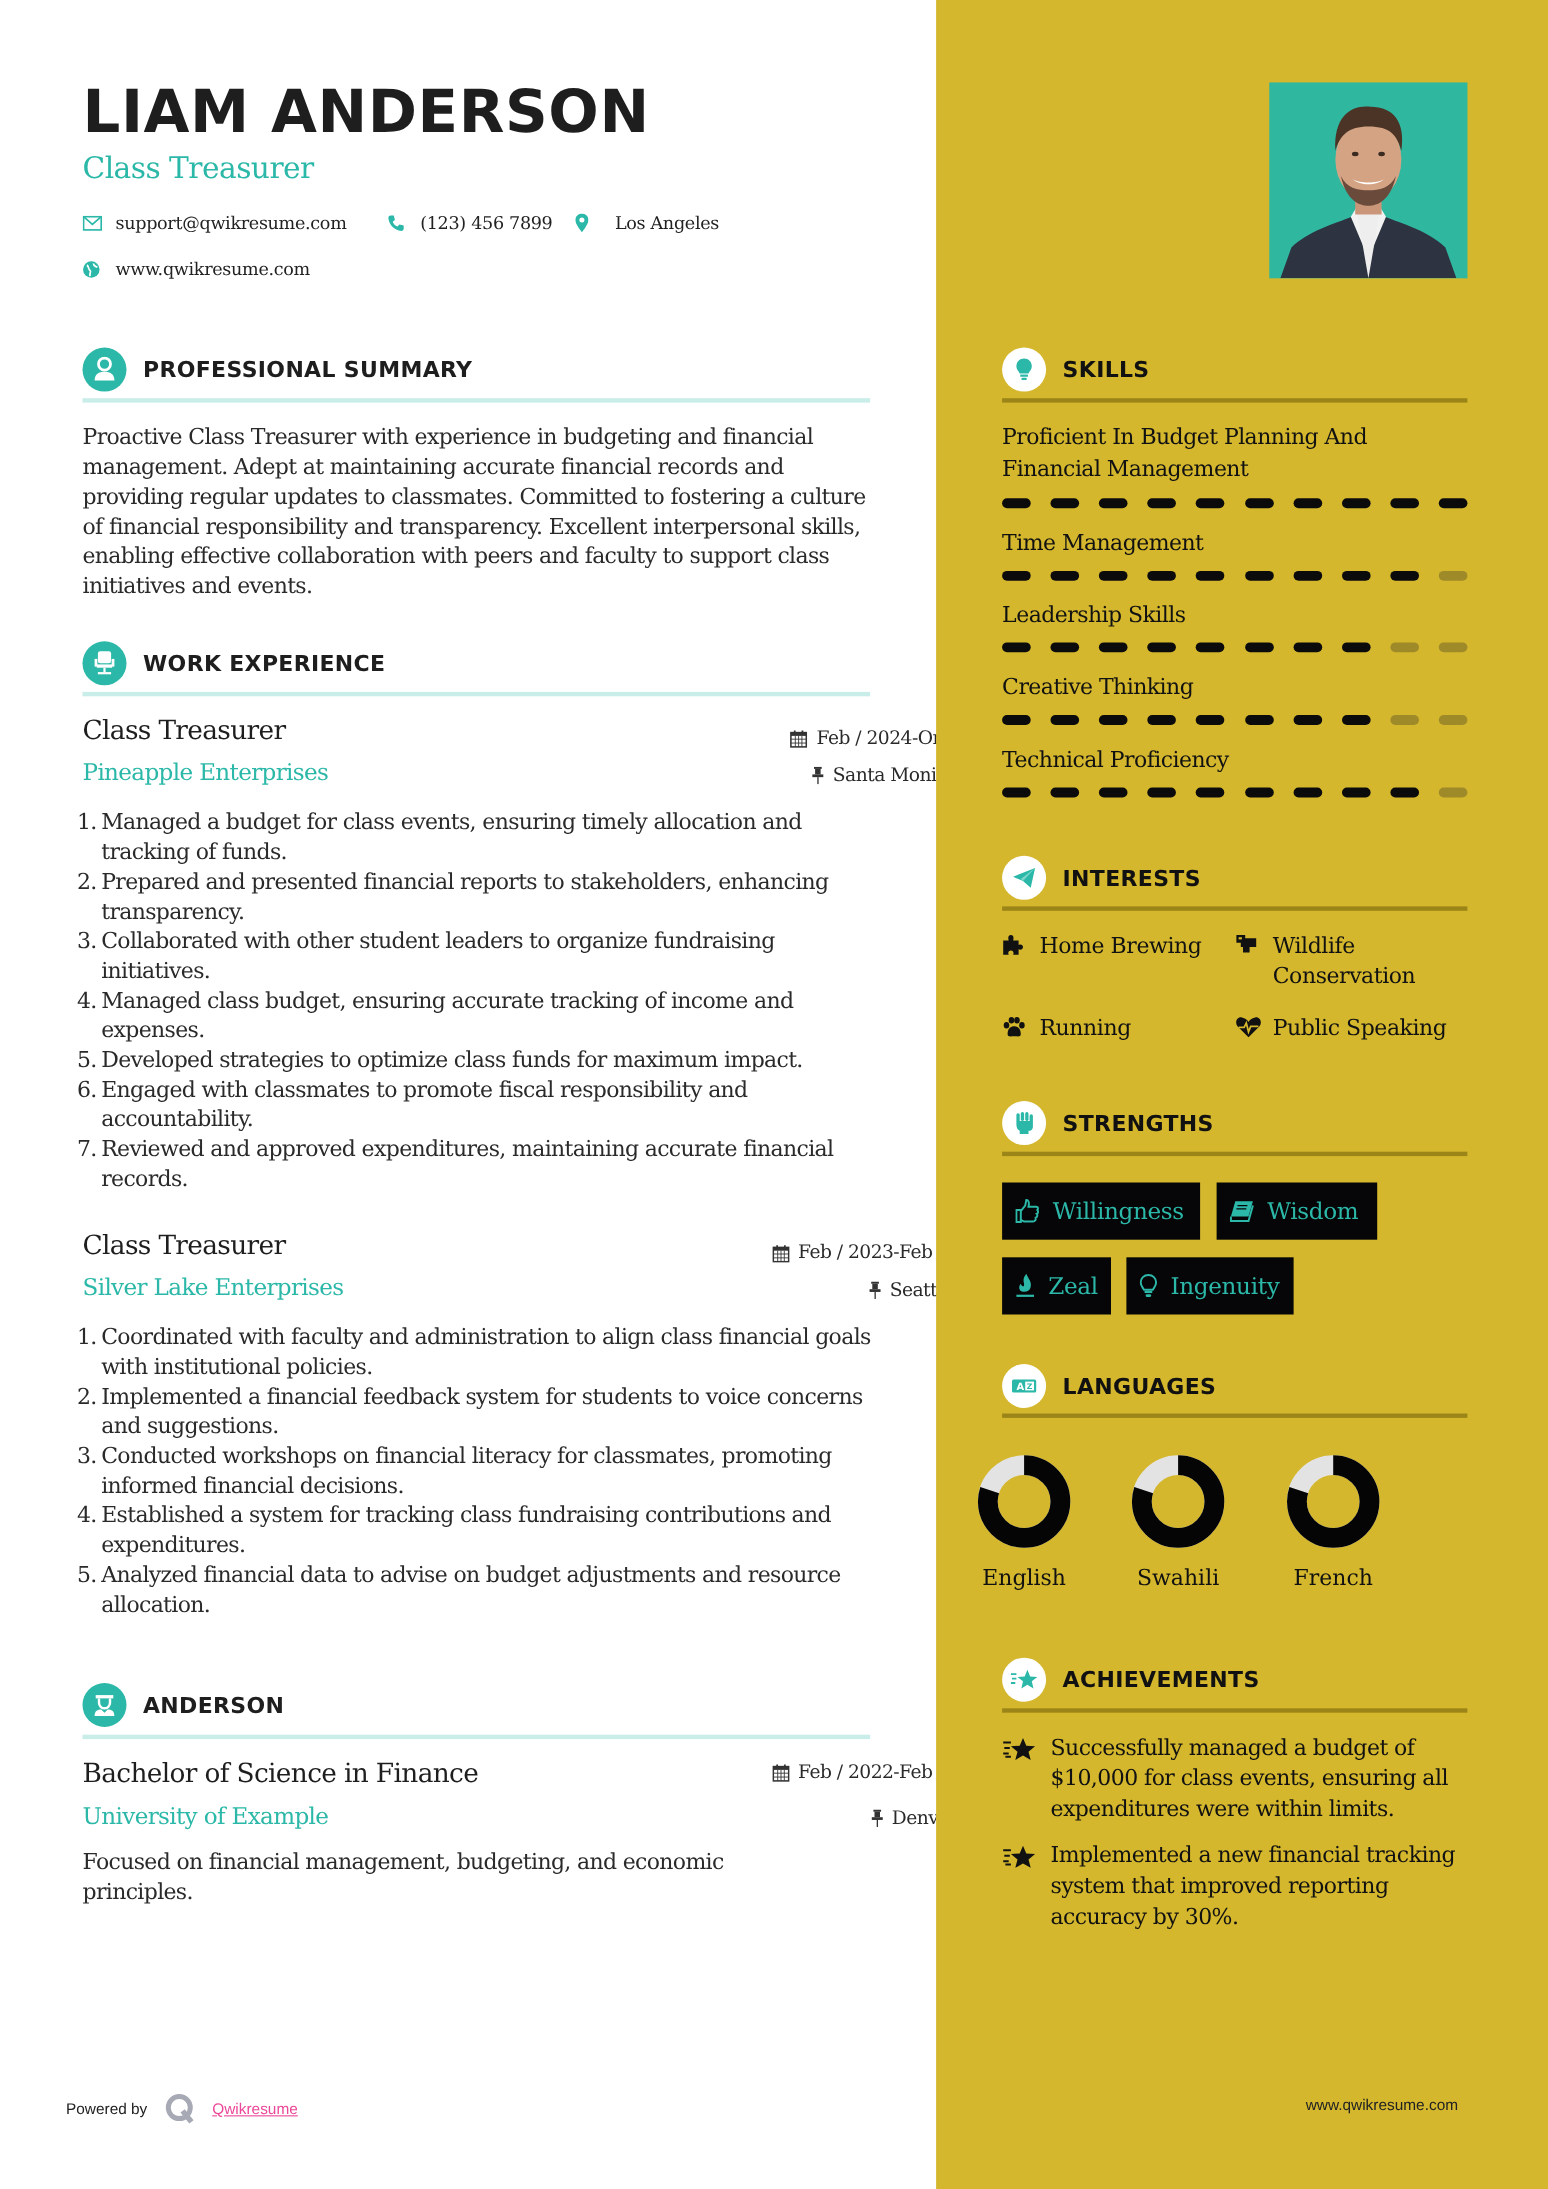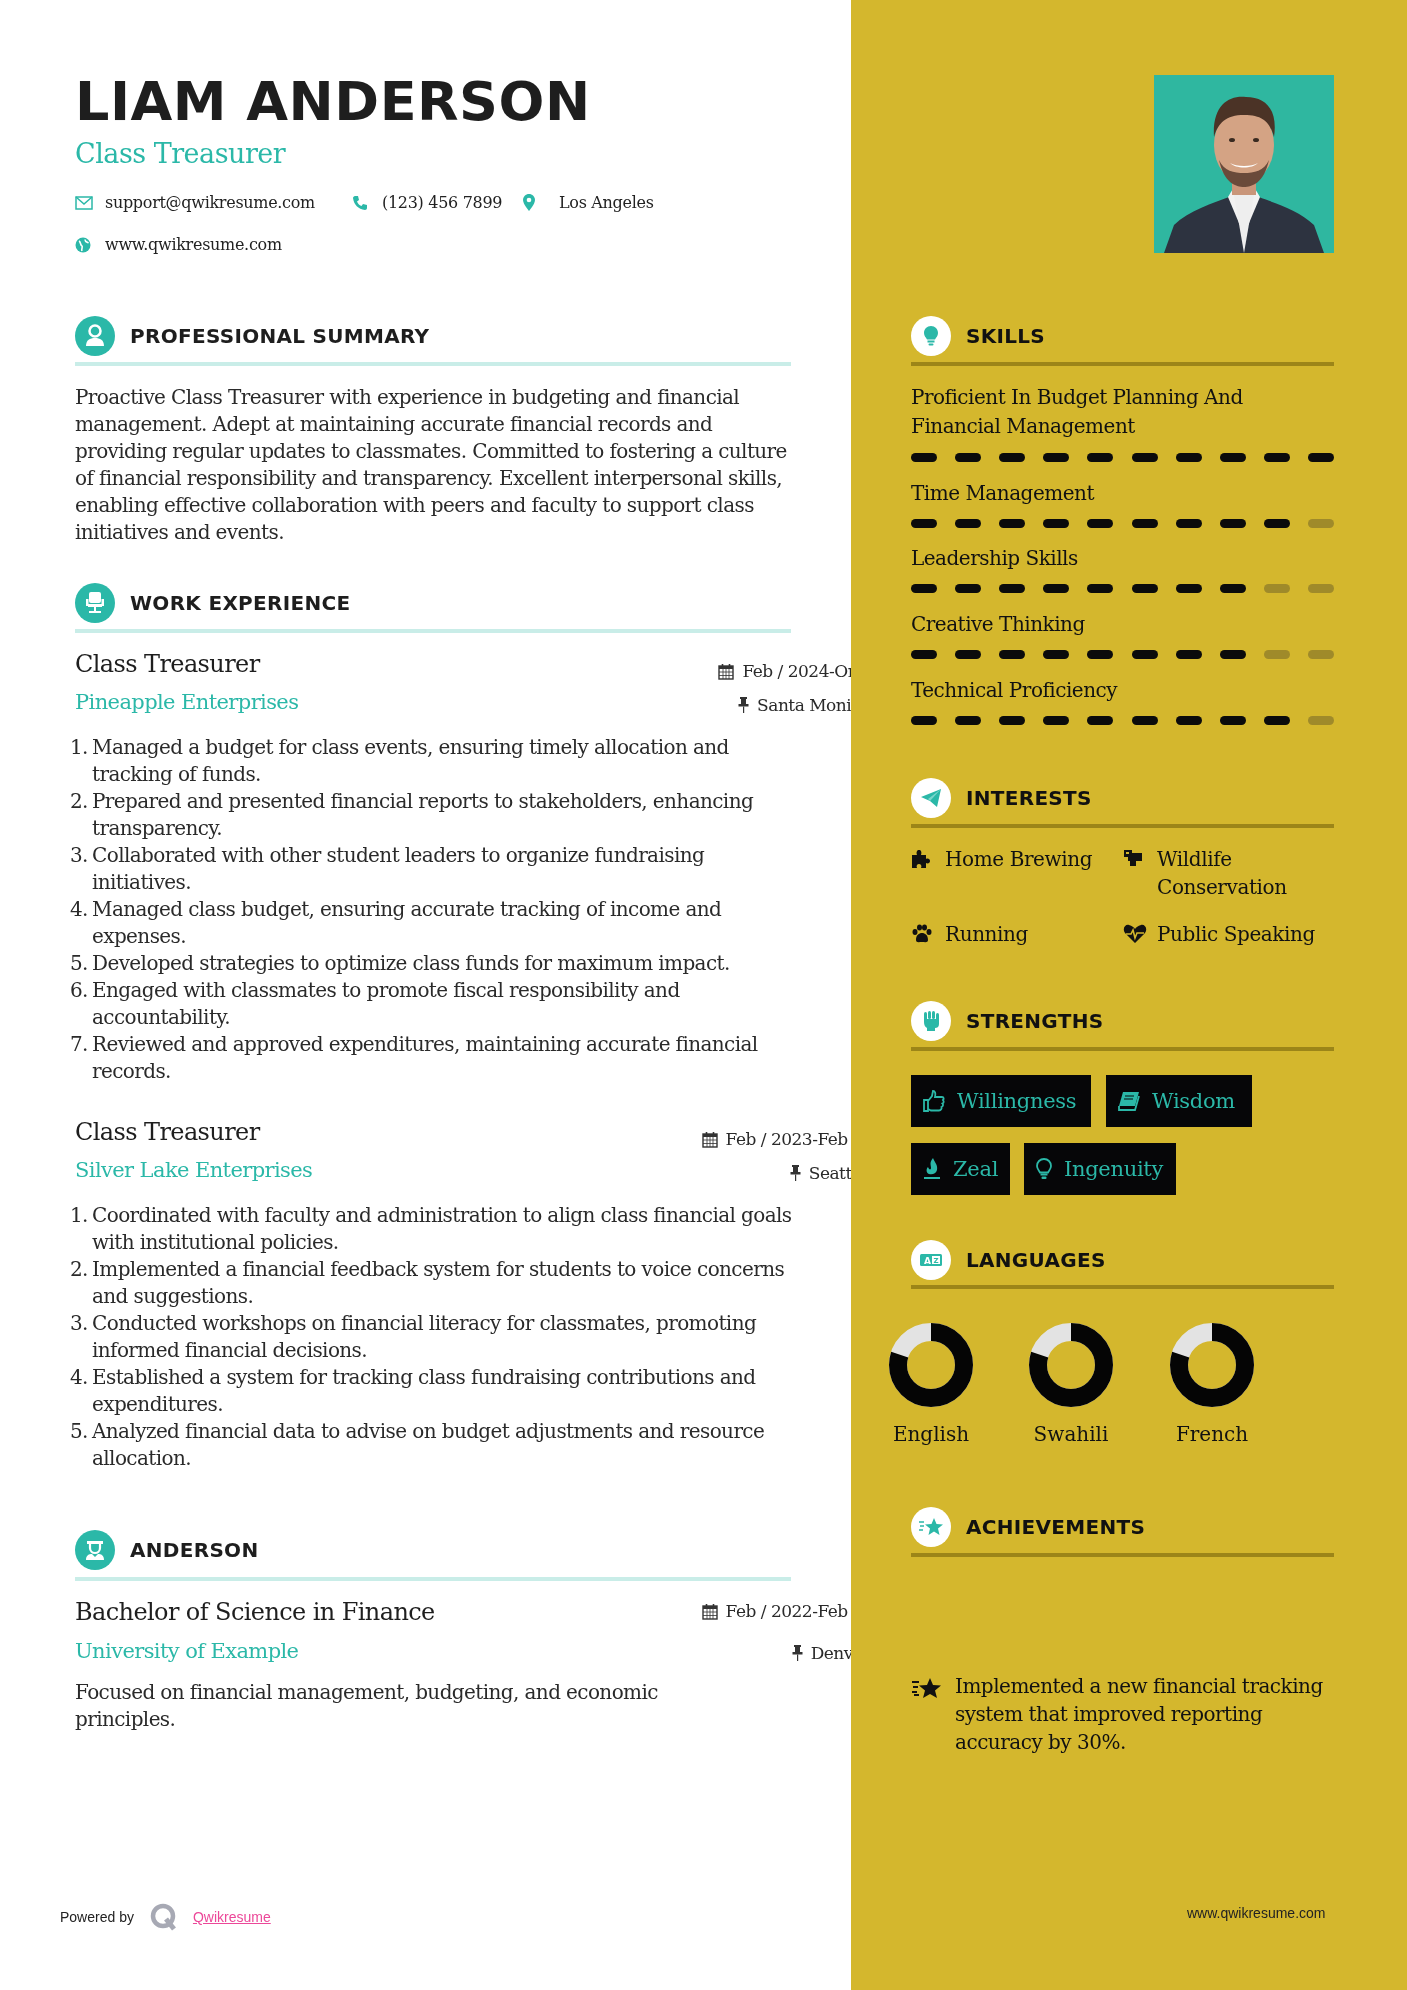--- a/index.html
+++ b/index.html
@@ -539,20 +539,29 @@
       <div class="sec-icon">
         <svg width="26" height="22" viewBox="0 0 26 22">
             <path d="M16 2 L18.5 8 L25 8.5 L20 12.5 L21.5 19 L16 15.5 L10.5 19 L12 12.5 L7 8.5 L13.5 8 Z" fill="#2bb8a8"></path>
             <path d="M1 6 L6 6 M2 10 L6 10 M1 14 L5 14" stroke="#2bb8a8" stroke-width="1.6"></path>
           </svg>
       </div>
       <div class="sec-title">ACHIEVEMENTS</div>
     </div>
     <div class="sec-rule" style="top:1553px;"></div>
 
+    <div class="ach" style="top:1574px;">
+      <span class="ai">
+        <svg width="32" height="24" viewBox="0 0 32 24">
+            <path d="M19 2 L22 9 L30 9.5 L24 14.5 L26 22 L19 18 L12 22 L14 14.5 L8 9.5 L16 9 Z" fill="#111"></path>
+            <path d="M1 6 L8 6 M2 11 L7 11 M1 16 L6 16 M3 19 L8 19" stroke="#111" stroke-width="1.8"></path>
+          </svg>
+      </span>
+      <span>Successfully managed a budget of $10,000 for class events, ensuring all expenditures were within limits.</span>
+    </div>
     <div class="ach" style="top:1672px;">
       <span class="ai">
         <svg width="32" height="24" viewBox="0 0 32 24">
             <path d="M19 2 L22 9 L30 9.5 L24 14.5 L26 22 L19 18 L12 22 L14 14.5 L8 9.5 L16 9 Z" fill="#111"></path>
             <path d="M1 6 L8 6 M2 11 L7 11 M1 16 L6 16 M3 19 L8 19" stroke="#111" stroke-width="1.8"></path>
           </svg>
       </span>
       <span>Implemented a new financial tracking system that improved reporting accuracy by 30%.</span>
     </div>
 

